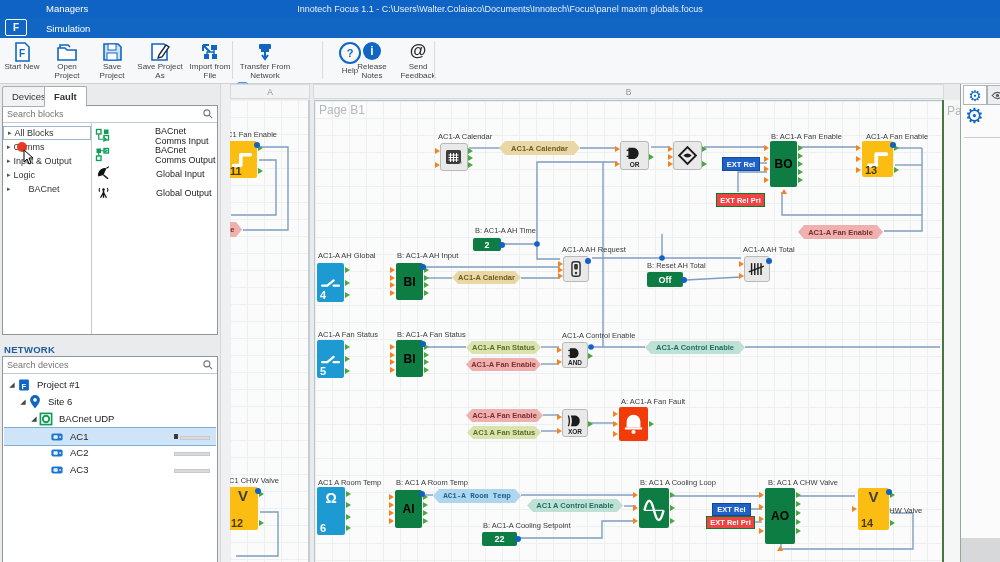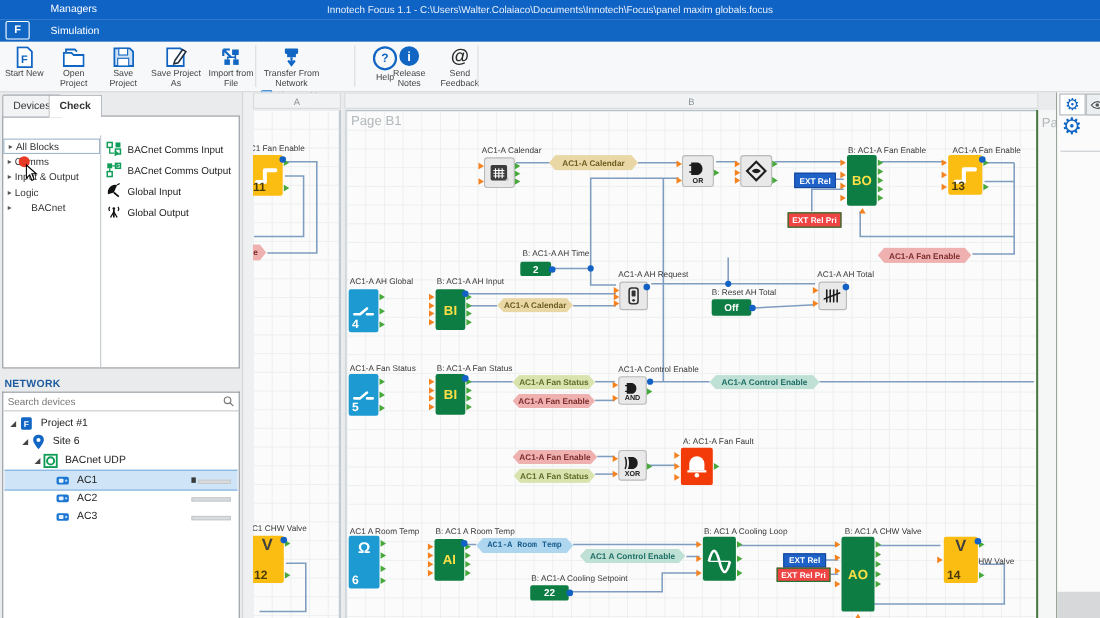--- a/index.html
+++ b/index.html
@@ -27,21 +27,21 @@
         border:1px solid #a7adb3;border-radius:2px 2px 0 0;display:flex;align-items:center;}
   .ltab.active{background:#fff;border-bottom:1px solid #fff;font-weight:bold;}
   .lbox{position:absolute;background:#fff;border:1px solid #8f969c;}
   .searchrow{position:absolute;left:0;top:0;right:0;height:16px;border-bottom:1px solid #c4c9cd;display:flex;align-items:center;}
   .searchrow input{flex:1;border:none;outline:none;font-size:9px;color:#9aa0a5;padding:0 4px;background:transparent;font-family:inherit;}
   .mag{width:12px;height:12px;margin-right:3px;}
   .treeitem{position:absolute;left:0;width:88px;height:14px;font-size:9px;color:#333;display:flex;align-items:center;padding-left:4px;box-sizing:border-box;}
   .treeitem .chev{color:#555;font-size:7px;margin-right:3px;}
   .treeitem.sel{border:1px solid #9fb6cc;}
   .treecol-border{position:absolute;left:88px;top:17px;bottom:0;width:1px;background:#c4c9cd;}
-  .blkitem{position:absolute;left:92px;height:19px;display:flex;align-items:center;font-size:9px;color:#222;}
+  .blkitem{position:absolute;left:92px;height:19px;display:flex;align-items:center;font-size:9px;color:#222;gap:40px;}
   .blkitem .bic{width:16px;height:15px;margin-right:5px;display:flex;align-items:center;justify-content:center;}
   .network-label{position:absolute;left:4px;top:344px;font-size:9.5px;font-weight:bold;color:#1d5b9e;letter-spacing:.3px;}
   .devrow{position:absolute;left:1px;right:1px;height:17px;display:flex;align-items:center;font-size:9.5px;color:#222;}
   .devrow.selected{background:#cfe4f6;border-top:1px solid #7aaede;border-bottom:1px solid #7aaede;}
   .devrow .exp{width:8px;font-size:7px;color:#444;text-align:center;}
   .devrow .dic{width:16px;height:13px;margin:0 5px 0 0;display:flex;align-items:center;justify-content:center;}
   .pbar{position:absolute;right:6px;width:36px;height:5px;}
   
   .viewport{position:absolute;left:230px;top:84px;width:770px;height:478px;overflow:hidden;background:#e9ebec;}
   .scrollstrip{position:absolute;left:220px;top:84px;width:10px;height:478px;background:#eef0f1;border-left:1px solid #d4d7d9;border-right:1px solid #cdd0d3;}
@@ -54,21 +54,21 @@
   .greenline{position:absolute;left:712px;top:16px;width:2px;bottom:0;background:#47793f;}
   .page2{position:absolute;left:714px;top:16px;right:0;bottom:0;background:#f5f6f6;}
   svg.links{position:absolute;left:0;top:0;pointer-events:none;}
   .blabel{position:absolute;font-size:7.5px;line-height:8px;color:#3a3a3a;white-space:nowrap;}
   .block{position:absolute;box-sizing:border-box;border-radius:2px;}
   .block.yellow{background:#fcbd13;}
   .block.blue{background:#1e9ad2;}
   .block.green{background:#0e7d43;}
   .block.gray{background:#e9e9e9;border:1px solid #b9b9b9;border-radius:3px;}
   .block.red{background:#f33b09;}
-  .bigtxt{position:absolute;left:0;right:0;top:50%;transform:translateY(-50%);text-align:center;color:#fde047;font-weight:bold;font-size:12px;}
+  .bigtxt{position:absolute;left:0;right:0;top:50%;transform:translateY(-50%);text-align:center;color:#000000;font-weight:bold;font-size:12px;}
   .smalltxt{position:absolute;left:0;right:0;top:50%;transform:translateY(-50%);text-align:center;color:#fff;font-weight:bold;font-size:9px;}
   .bnum{position:absolute;left:3px;bottom:1px;font-size:11px;font-weight:bold;}
   .bnum.dark{color:#4a3c06;} .bnum.light{color:#fff;}
   .gatetxt{position:absolute;left:0;right:0;bottom:1px;text-align:center;font-size:6.5px;font-weight:bold;color:#222;}
   .pin,.pout{position:absolute;width:0;height:0;border-top:3px solid transparent;border-bottom:3px solid transparent;}
   .pin{left:-6px;border-left:5px solid #f5821f;}
   .pout{right:-6px;border-left:5px solid #47a83c;}
   .pup{position:absolute;bottom:-7px;left:50%;transform:translateX(-50%);width:0;height:0;border-left:3px solid transparent;border-right:3px solid transparent;border-bottom:5px solid #f5821f;}
   .bdot{position:absolute;width:6px;height:6px;border-radius:50%;background:#1261c4;}
   .tag{position:absolute;font-size:7.5px;font-weight:bold;display:flex;align-items:center;justify-content:center;white-space:nowrap;}
@@ -194,22 +194,29 @@
         <span class="circ" style="background:#1166c4;color:#fff;font-size:12px;">i</span>
         <span>Release Notes</span>
       </div><div class="helpbtn" style="left: 398px;">
         <span class="circ" style="color:#2b2b2b;font-size:17px;">@</span>
         <span>Send Feedback</span>
       </div></span>
   <div class="rsep" style="left:434px"></div>
 </div>
 
 
-<span id="left-tabs"><div class="ltab" style="left: 2px; z-index: 1;">Devices</div><div class="ltab active" style="left: 44px; z-index: 5;">Check</div></span>
+<span id="left-tabs"><div class="ltab" style="left: 2px; z-index: 1;">Devices</div><div class="ltab active" style="left: 44px; z-index: 5;">Fault</div></span>
 <div class="lbox" style="left:2px;top:105px;width:214px;height:228px;">
+  <div class="searchrow">
+    <input placeholder="Search blocks" style="">
+    <svg class="mag" viewBox="0 0 16 16">
+        <circle cx="6.5" cy="6.5" r="4" fill="none" stroke="#777" stroke-width="1.4"></circle>
+        <line x1="9.5" y1="9.5" x2="13.5" y2="13.5" stroke="#777" stroke-width="1.4"></line>
+      </svg>
+  </div>
   <span id="block-tree"><div class="treeitem sel" style="top: 20px;">
         <span class="chev">▸</span>
         <span>All Blocks</span>
       </div><div class="treeitem" style="top: 34px;">
         <span class="chev">▸</span>
         <span>Comms</span>
       </div><div class="treeitem" style="top: 48px;">
         <span class="chev">▸</span>
         <span>Input &amp; Output</span>
       </div><div class="treeitem" style="top: 62px;">
@@ -602,21 +609,21 @@
         <svg width="100%" height="100%" viewBox="0 0 20 22" preserveAspectRatio="xMidYMid meet" style="position:absolute;inset:0;padding:3px;box-sizing:border-box;">
           <path d="M2 13 q4 -16 8 0 q4 16 8 0" fill="none" stroke="#fff" stroke-width="2"></path>
           <line x1="2" y1="13" x2="18" y2="13" stroke="#fff" stroke-width="1"></line>
         </svg>
         <span class="pin" style="top:4px"></span>
         <span class="pin" style="top:17px"></span>
         <span class="pin" style="top:30px"></span>
         <span class="pout" style="top:4px"></span>
         <span class="pout" style="top:17px"></span>
         <span class="pout" style="top:30px"></span>
-      </div><div class="blabel" style="left: 538px; top: 395px;">B: AC1 A CHW Valve</div><div class="block green" style="left: 535px; top: 404px; width: 30px; height: 68px;">
+      </div><div class="blabel" style="left: 538px; top: 395px;">B: AC1 A CHW Valve</div><div class="block green" style="left: 535px; top: 404px; width: 30px; height: 56px;">
         <span class="bigtxt">AO</span>
         <span class="pin" style="top:4px"></span>
         <span class="pin" style="top:16px"></span>
         <span class="pin" style="top:28px"></span>
         <span class="pin" style="top:40px"></span>
         <span class="pout" style="top:4px"></span>
         <span class="pout" style="top:13px"></span>
         <span class="pout" style="top:22px"></span>
         <span class="pout" style="top:31px"></span>
         <span class="pout" style="top:40px"></span>

